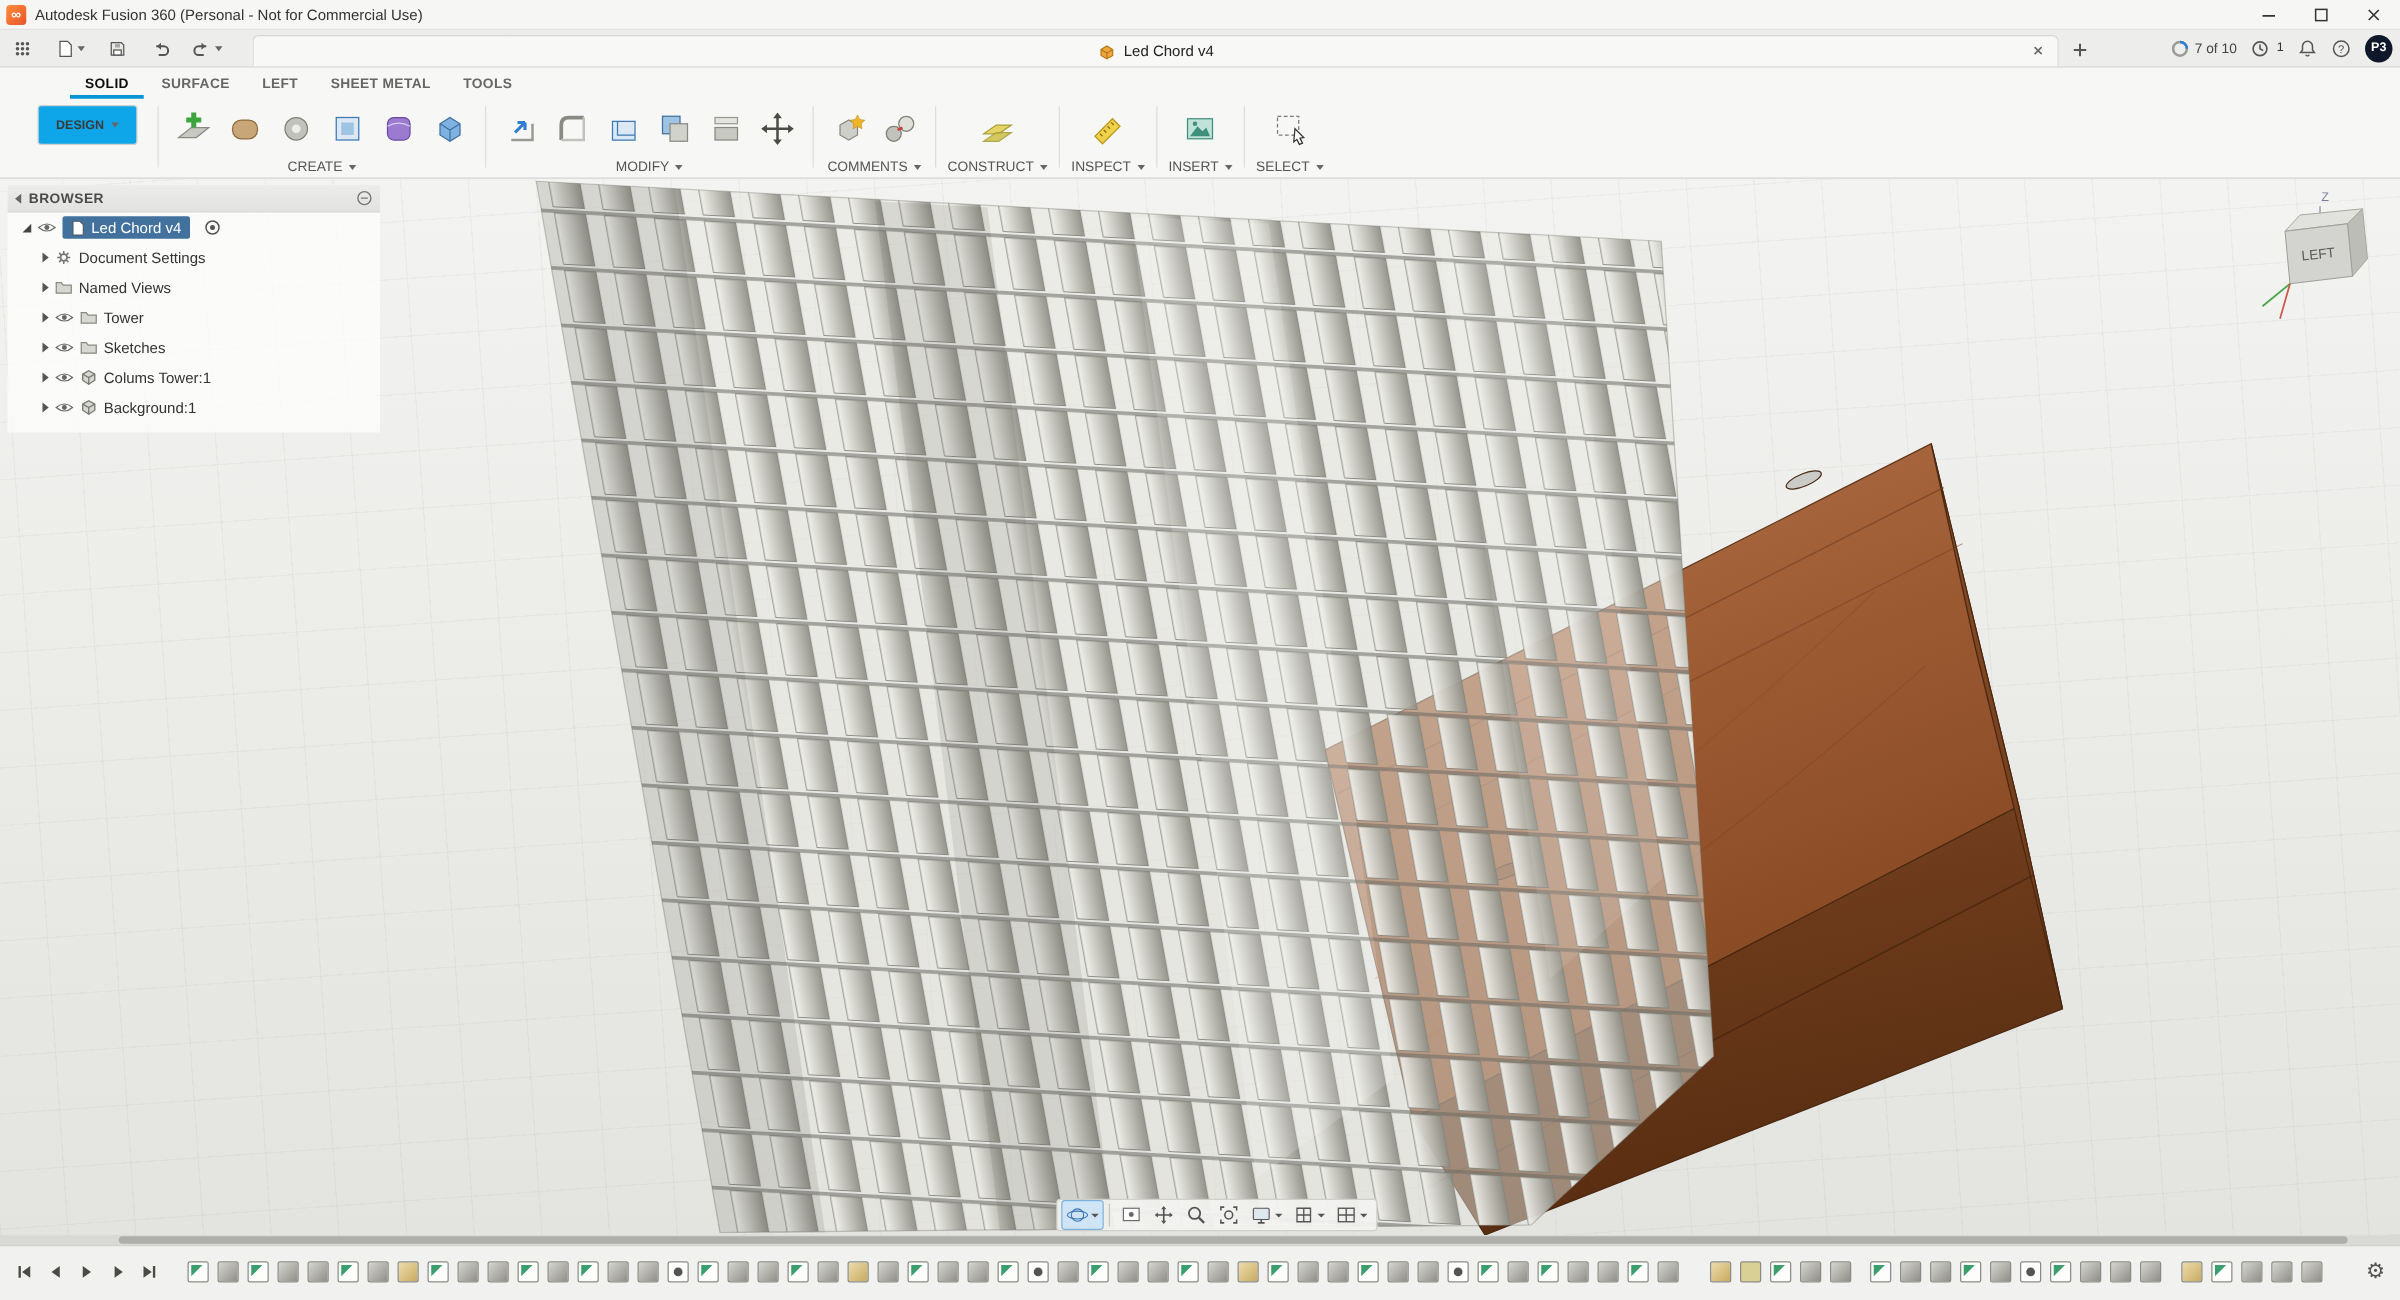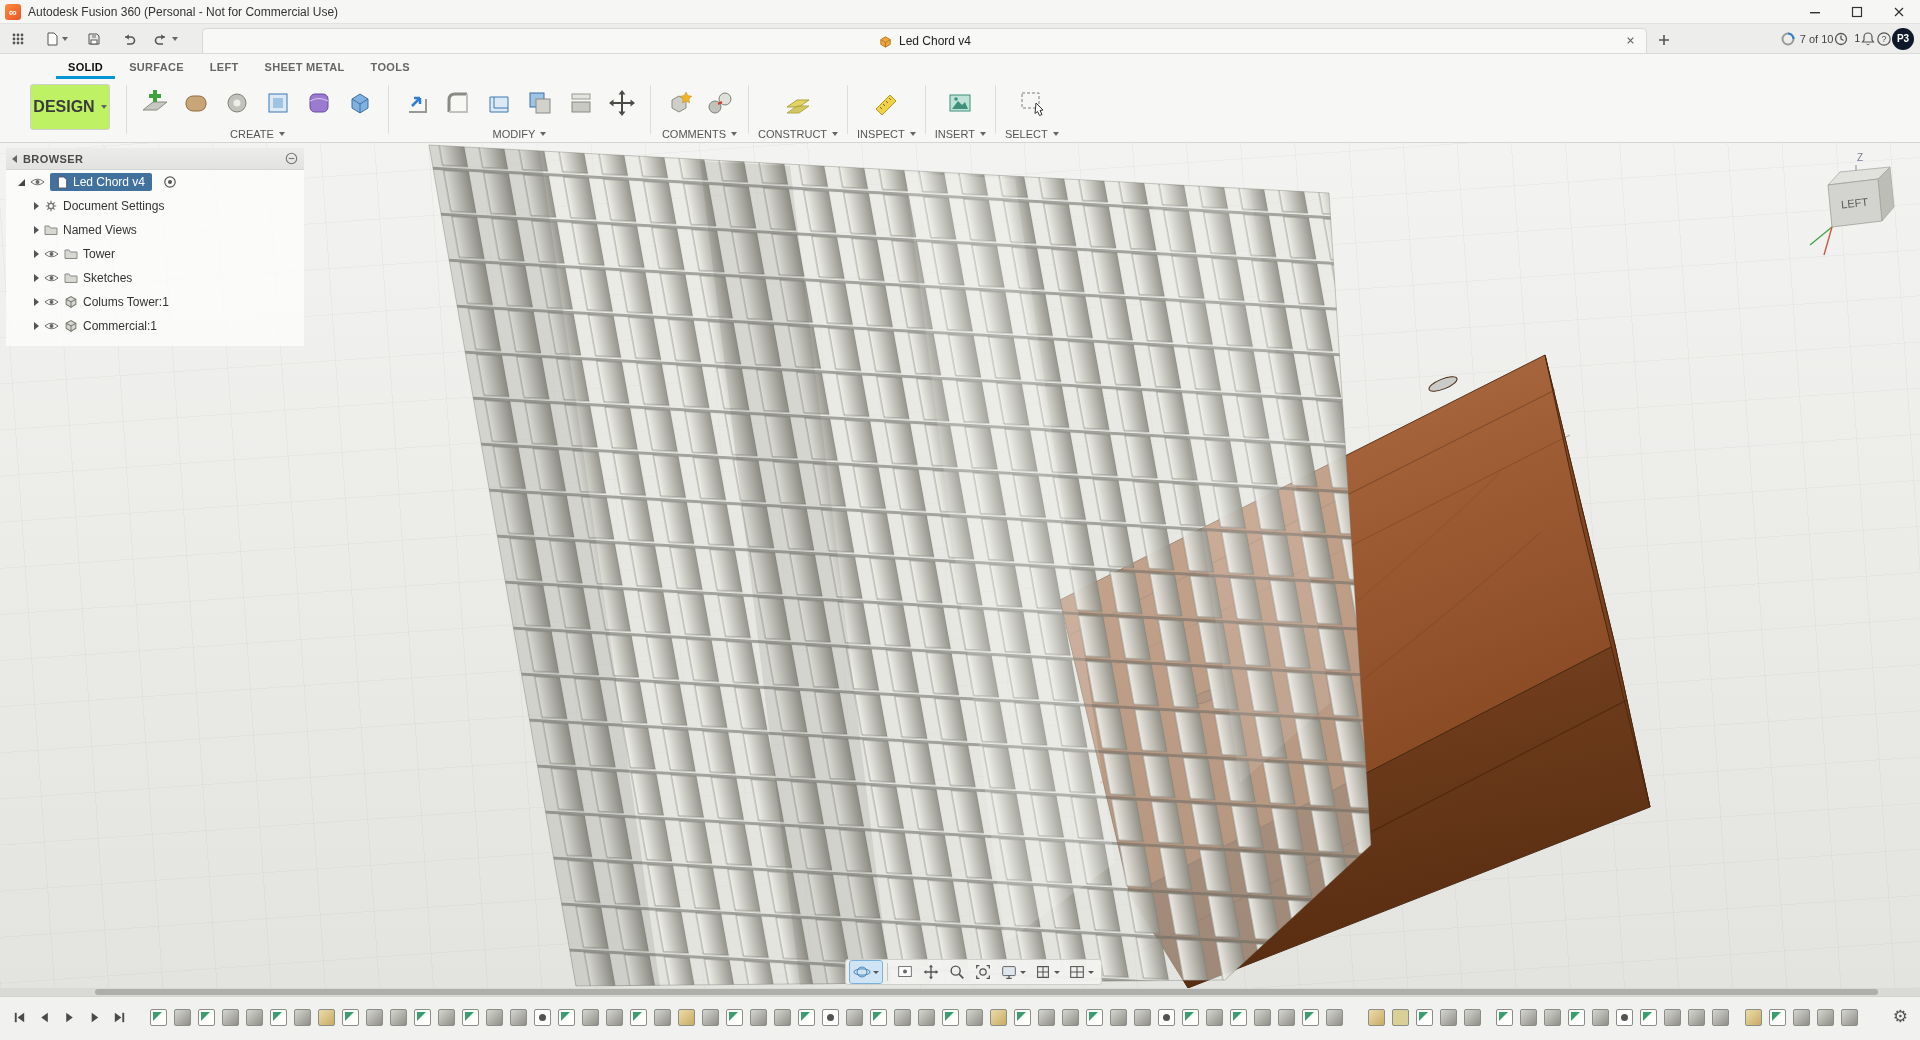--- a/index.html
+++ b/index.html
@@ -26,38 +26,38 @@
   .appbar-left { position:absolute; left:8px; top:0; height:100%; display:flex; align-items:center; gap:14px; }
   .abtn { display:flex; align-items:center; gap:2px; padding:2px; border-radius:2px; }
   .abtn .ic { width:16px; height:16px; }
   .doc-tab { position:absolute; left:202px; width:1445px; top:4px; bottom:0; background:#f8f8f7;
     border:1px solid #d7d7d5; border-bottom:none; border-radius:5px 5px 0 0;
     display:flex; align-items:center; justify-content:center; gap:6px; }
   .doc-tab .ic { width:15px; height:15px; }
   .doc-tab-label { font-size:12px; color:#222; }
   .tab-close { position:absolute; right:8px; top:4px; width:16px; height:16px; }
   .plus-btn { position:absolute; left:1656px; top:8px; width:16px; height:16px; }
-  .appbar-right { position:absolute; right:6px; top:0; height:100%; display:flex; align-items:center; }
+  .appbar-right { position:absolute; right:6px; top:0; height:100%; display:flex; align-items:center; gap:11px; }
   .jobstat { display:flex; align-items:center; gap:4px; font-size:11px; color:#444; }
   .jobstat .ic, .appbar-right .plain .ic { width:16px; height:16px; }
   .badge { font-size:10px; color:#333; margin-left:1px; }
   .avatar { width:22px; height:22px; border-radius:50%; background:#0f172a; color:#fff;
     font-size:10px; font-weight:bold; display:flex; align-items:center; justify-content:center; }
 
   
   .ribbon { position:absolute; top:54px; left:0; right:0; height:89px; background:#f7f7f6;
     border-bottom:1px solid #d4d4d2; z-index:58; }
   .ribbon-tabs { display:flex; gap:2px; padding-left:56px; height:25px; align-items:flex-end; }
   .rtab { font-size:11px; font-weight:bold; color:#666; padding:4px 12px 3px; letter-spacing:.3px;
     border-bottom:3px solid transparent; cursor:default; }
   .rtab.active { color:#0d0d0d; border-bottom-color:#0696d7; }
   .ribbon-tools { display:flex; align-items:flex-start; padding-left:12px; }
-  .design-btn { margin:5px 14px 0 18px; width:80px; height:46px; background:#bef264;
+  .design-btn { margin:5px 14px 0 18px; width:80px; height:32px; background:#0ea5e9;
     border:1px solid #cfcfcd; border-radius:3px; display:flex; align-items:center; justify-content:center;
-    gap:6px; font-size:16px; font-weight:bold; color:#3a3a3a; }
+    gap:6px; font-size:10px; font-weight:bold; color:#3a3a3a; }
   .caret { width:0; height:0; border-left:3.5px solid transparent; border-right:3.5px solid transparent;
     border-top:4px solid #666; display:inline-block; }
   .rgroup { display:flex; flex-direction:column; align-items:center; padding:2px 7px 0; }
   .ricons { display:flex; gap:3px; height:44px; align-items:center; }
   .ricon { width:38px; height:38px; border-radius:3px; display:flex; align-items:center; justify-content:center; }
   .ricon .ic { width:32px; height:32px; }
   .rlabel { font-size:11px; color:#555; margin-top:3px; display:flex; align-items:center; gap:5px; }
   .gsep { width:1px; align-self:stretch; background:#dedddb; margin:6px 2px; }
 
   
@@ -669,21 +669,21 @@
             <path d="M1 5 Q8 -1 15 5 Q8 11 1 5 Z" fill="#fcfcfc" stroke="#666"></path>
             <circle cx="8" cy="5" r="2.1" fill="#666"></circle>
           </svg>
         </span>
         <span class="ic ic-small">
           <svg viewBox="0 0 13 13">
             <path d="M2 4 L6.5 1.5 L11 4 L11 8.5 L6.5 11.5 L2 8.5 Z" fill="#d8d8d2" stroke="#7a7a74"></path>
             <path d="M2 4 L6.5 6.5 L11 4 M6.5 6.5 V11.5" stroke="#7a7a74" fill="none"></path>
           </svg>
         </span>
-        <span>Commercial:1</span>
+        <span>Background:1</span>
       </div>
     </div>
 </div>
 
 <div class="comments">
   <span class="comments-label">COMMENTS</span>
   <span class="ic minus-ic">
       <svg viewBox="0 0 14 14">
         <circle cx="7" cy="7" r="5.6" fill="none" stroke="#777" stroke-width="1.2"></circle>
         <path d="M4 7 H10" stroke="#777" stroke-width="1.2"></path>

